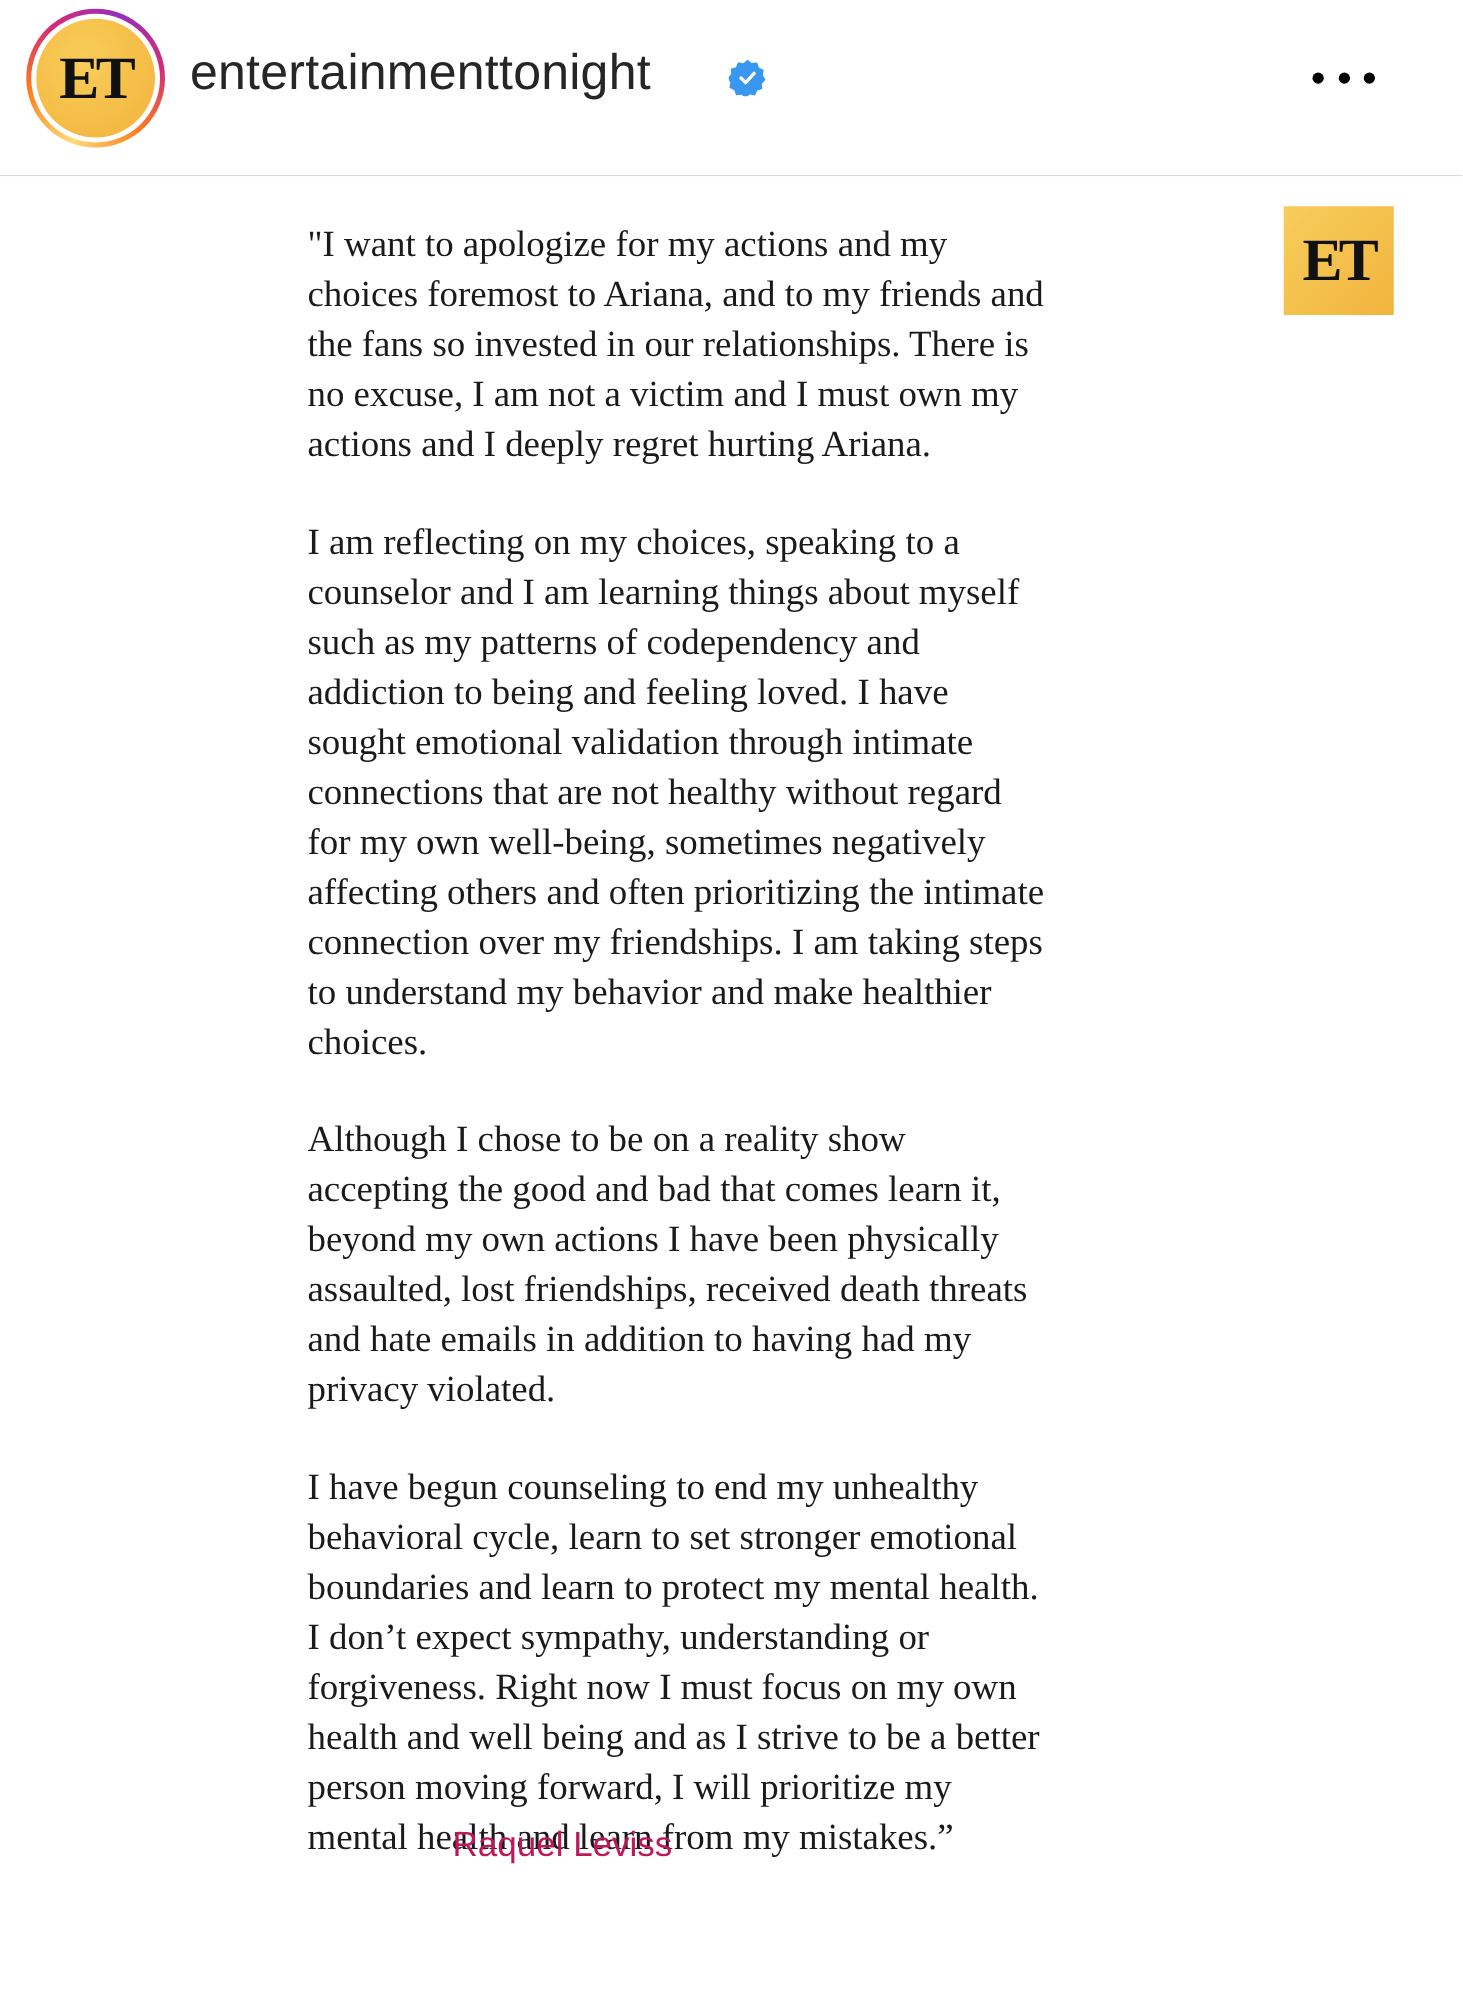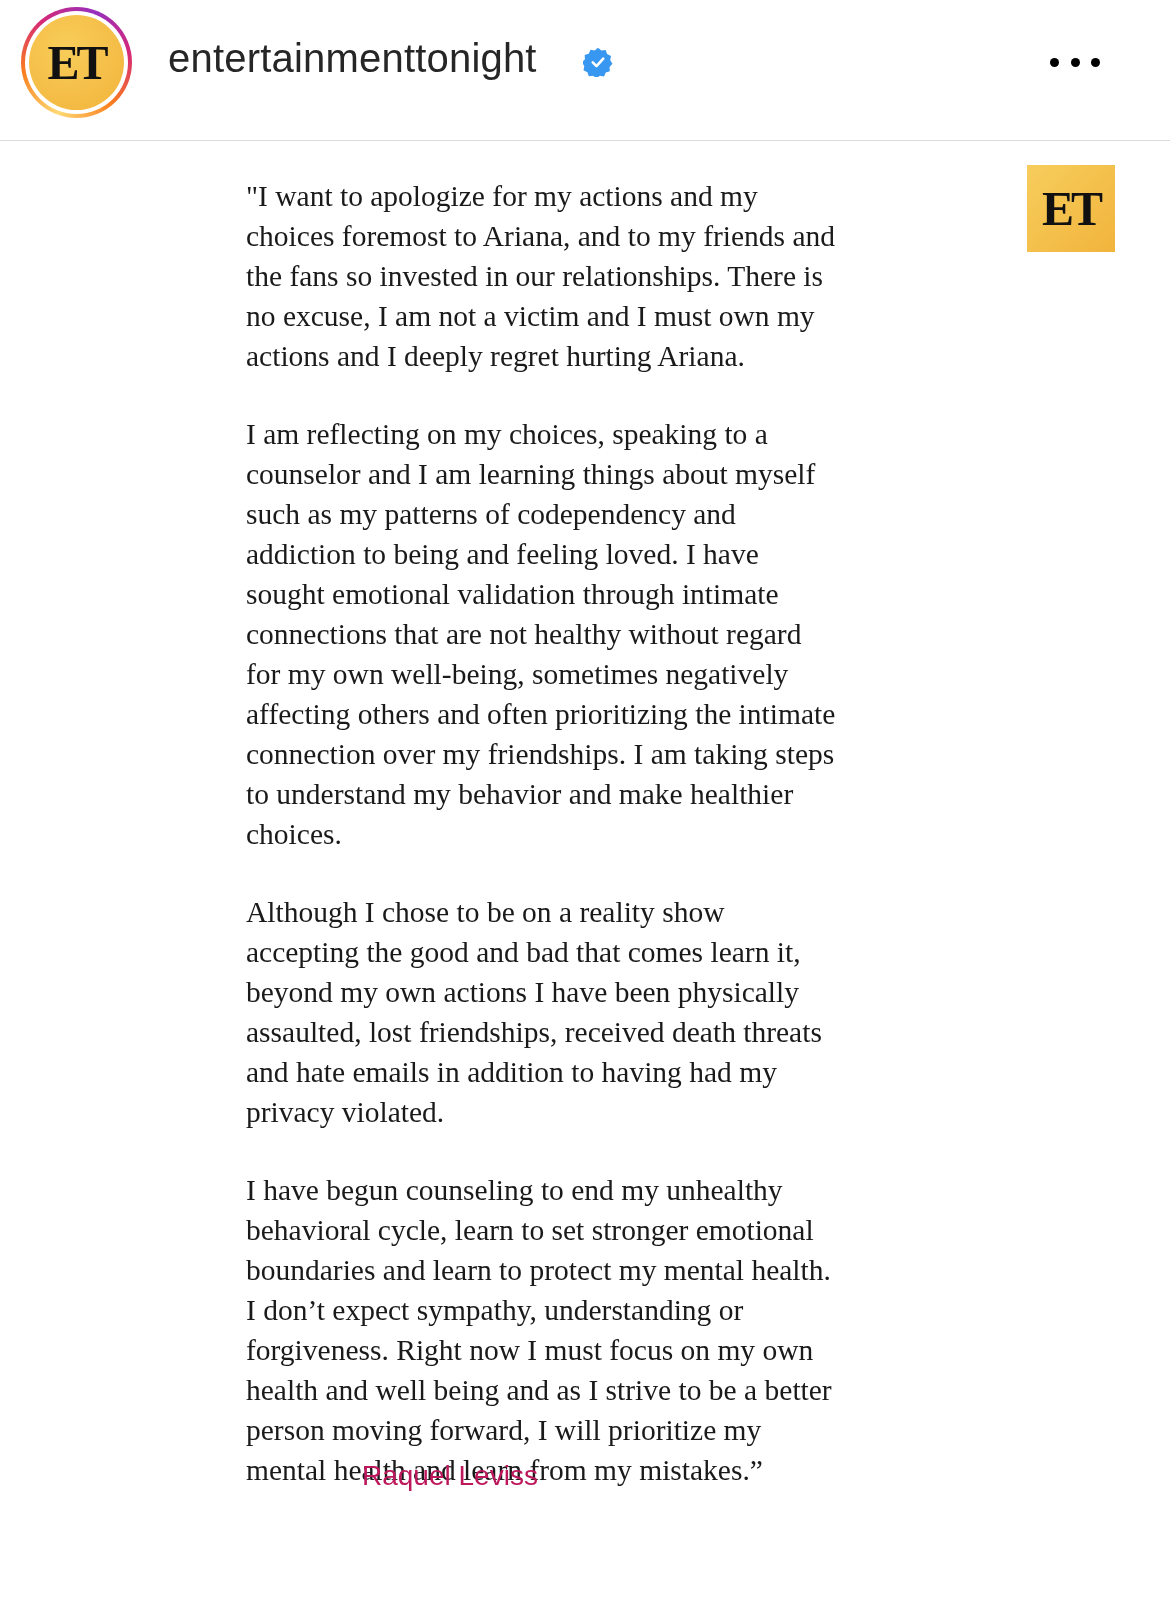--- a/index.html
+++ b/index.html
@@ -4,21 +4,21 @@
 <style>
   html, body { margin:0; padding:0; background:#ffffff; }
   body { width:1170px; height:1611px; position:relative; overflow:hidden; font-family:"Liberation Sans", sans-serif; }
   .header { position:absolute; left:0; top:0; width:1170px; height:140px; background:#fff; border-bottom:1px solid #dbdbdb; }
   .avatar-ring { position:absolute; left:21px; top:7px; width:111px; height:111px; border-radius:50%;
     background:conic-gradient(from 200deg, #feda75, #fa7e1e, #d62976, #962fbf, #d62976, #fa7e1e, #feda75); }
   .avatar-inner { position:absolute; left:4px; top:4px; right:4px; bottom:4px; border-radius:50%; background:#fff; }
   .avatar { position:absolute; left:4px; top:4px; right:4px; bottom:4px; border-radius:50%;
     background:radial-gradient(circle at 40% 35%, #f8cd5a, #f2b33a); display:flex; align-items:center; justify-content:center; }
   .avatar span { font-family:"Liberation Serif", serif; font-weight:bold; font-size:48px; color:#111; letter-spacing:-3px; }
-  .username { position:absolute; left:152px; top:36px; font-size:40px; color:#262626; font-weight:500; letter-spacing:0.2px;margin-left:16px; }
+  .username { position:absolute; left:152px; top:36px; font-size:40px; color:#262626; font-weight:500; letter-spacing:0.2px; }
   .verified { position:absolute; left:583px; top:47px; width:30px; height:30px; }
   .more { position:absolute; left:1050px; top:50px; width:50px; height:24px; display:flex; justify-content:space-between; align-items:center; cursor:pointer; }
   .more i { display:block; width:9px; height:9px; border-radius:50%; background:#000; }
   .post { position:absolute; left:0; top:141px; width:1170px; height:1470px; background:#fff; }
   .et-badge { position:absolute; left:1027px; top:165px; width:88px; height:87px; background:linear-gradient(135deg, #f7cd5c, #f1b43c); display:flex; align-items:center; justify-content:center; }
   .et-badge span { font-family:"Liberation Serif", serif; font-weight:bold; font-size:48px; color:#111; letter-spacing:-3px; }
   .statement { position:absolute; left:246px; top:176px; width:660px; font-family:"Liberation Serif", serif; font-size:29.5px; line-height:40px; color:#1a1a1a; }
   .para { margin:0 0 38px 0; white-space:pre-line; }
   .signature { position:absolute; left:362px; top:1460px; font-family:"Liberation Sans", sans-serif; font-size:28px; color:#be185d; }
 </style>

